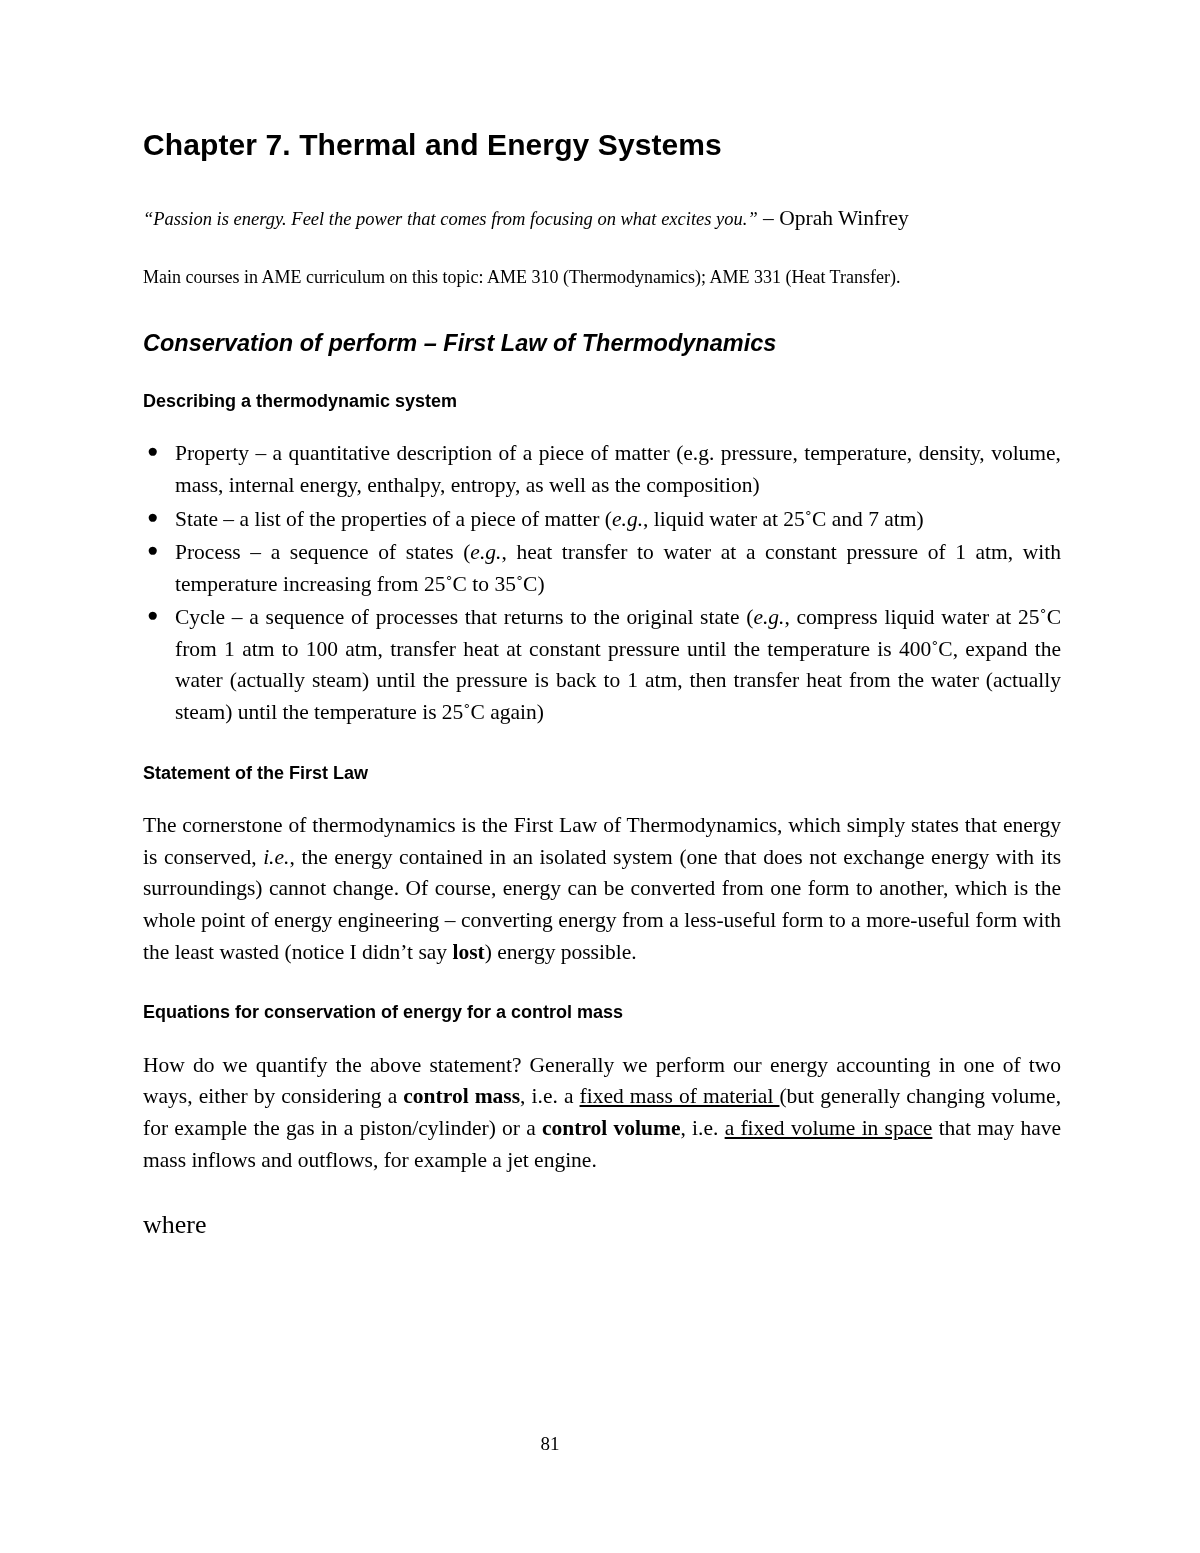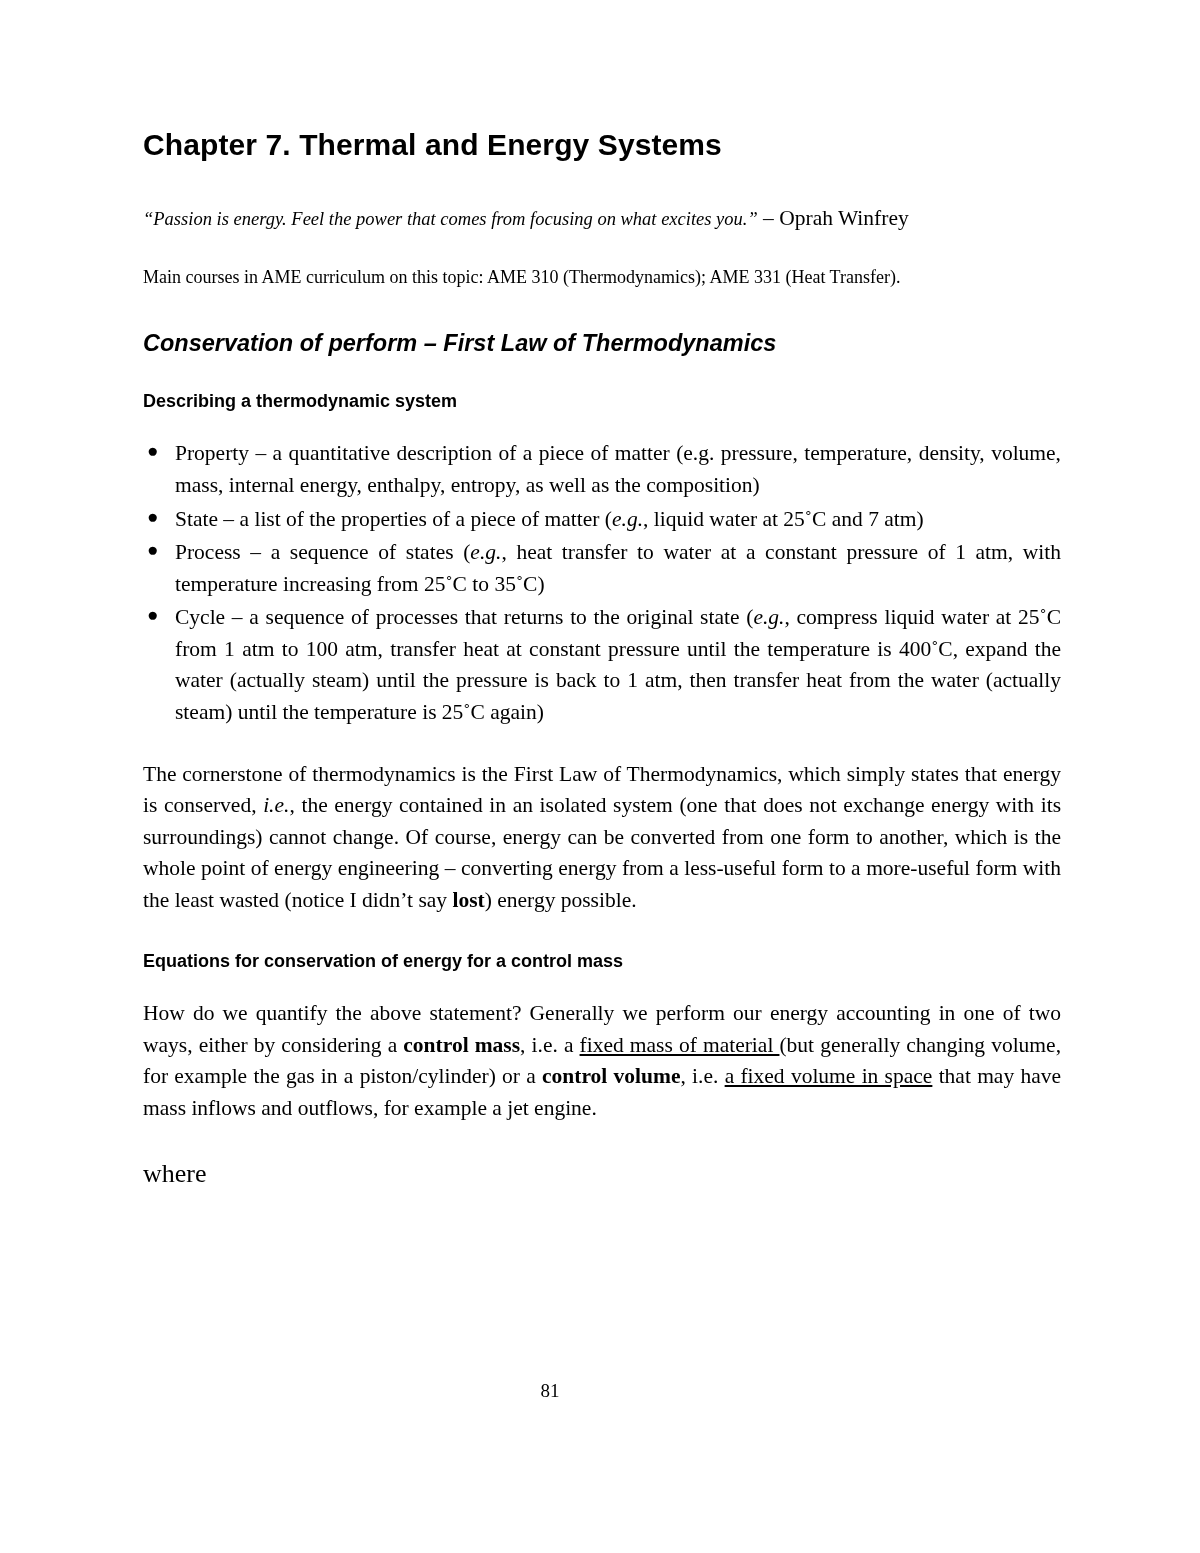--- a/index.html
+++ b/index.html
@@ -115,21 +115,21 @@
   p.where {
     font-size: 26px;
     line-height: 1.47;
     margin: 0;
   }
   
   .page-number {
     position: absolute;
     left: 0;
     right: 0;
-    top: 1381px;
+    top: 1434px;
     text-align: center;
     font-size: 19px;
     line-height: 1;
   }
 </style>
 </head>
 <body>
 
 <div class="page">
   <div class="content">
@@ -155,20 +155,21 @@
         <span class="bullet-mark">●</span><span>State – a list of the properties of a piece of matter (</span><span class="i">e.g.</span><span>, liquid water at 25˚C and 7 atm)</span>
       </li>
       <li>
         <span class="bullet-mark">●</span><span>Process – a sequence of states (</span><span class="i">e.g.</span><span>, heat transfer to water at a constant pressure of 1 atm, with temperature increasing from 25˚C to 35˚C)</span>
       </li>
       <li>
         <span class="bullet-mark">●</span><span>Cycle – a sequence of processes that returns to the original state (</span><span class="i">e.g.</span><span>, compress liquid water at 25˚C from 1 atm to 100 atm, transfer heat at constant pressure until the temperature is 400˚C, expand the water (actually steam) until the pressure is back to 1 atm, then transfer heat from the water (actually steam) until the temperature is 25˚C again)</span>
       </li>
     </ul>
 
+    <h3 class="sub-heading">Statement of the First Law</h3>
 
     <p class="body">
       <span>The cornerstone of thermodynamics is the First Law of Thermodynamics, which simply states that energy is conserved, </span><span class="i">i.e.</span><span>, the energy contained in an isolated system (one that does not exchange energy with its surroundings) cannot change.  Of course, energy can be converted from one form to another, which is the whole point of energy engineering – converting energy from a less-useful form to a more-useful form with the least wasted (notice I didn’t say </span><span class="b">lost</span><span>) energy possible.</span>
     </p>
 
     <h3 class="sub-heading">Equations for conservation of energy for a control mass</h3>
 
     <p class="body">
       <span>How do we quantify the above statement?   Generally we perform our energy accounting in one of two ways, either by considering a </span><span class="b">control mass</span><span>, i.e. a </span><span class="u">fixed mass of material </span><span>(but generally changing volume, for example the gas in a piston/cylinder) or a </span><span class="b">control volume</span><span>, i.e. </span><span class="u">a fixed volume in space</span><span> that may have mass inflows and outflows, for example a jet engine.</span>
     </p>

